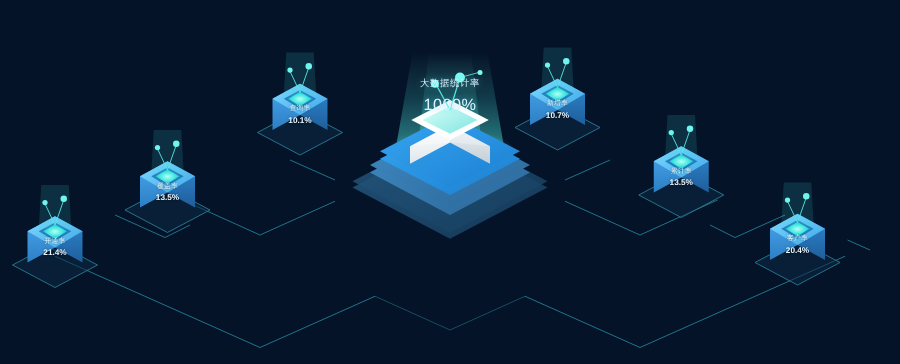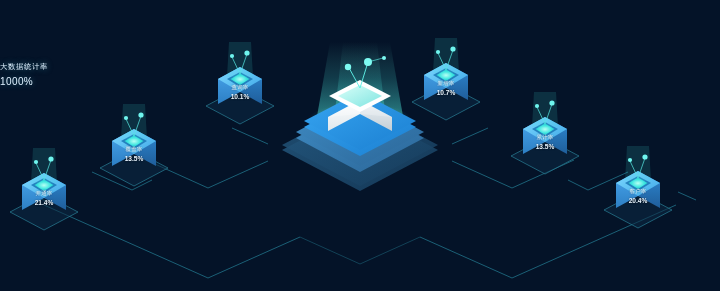--- a/index.html
+++ b/index.html
@@ -21,26 +21,26 @@
     text-align:center;
     white-space:nowrap;
     text-shadow:0 0 2px rgba(0,0,0,.55);
     z-index:5;
     line-height:1;
   }
   .node-label{font-size:5.4px;letter-spacing:.2px;opacity:.95;}
   .node-value{font-size:6.6px;font-weight:bold;}
 
   #hub-title,#hub-value{
-    position:absolute;left:0;right:0;
+    position:absolute;left:0;right:0;text-align:center;
     color:#dff1ff;z-index:6;white-space:nowrap;line-height:1;
   }
   #hub-title{top:63px;font-size:7.4px;letter-spacing:.6px;
     text-shadow:0 0 6px rgba(80,200,230,.55);}
-  #hub-value{top:77px;font-size:10px;letter-spacing:.4px;
+  #hub-value{top:77px;font-size:13px;letter-spacing:.4px;
     text-shadow:0 0 6px rgba(80,200,230,.45);}
   #hub-title span,#hub-value span{display:inline-block;}
 </style>
 </head>
 <body style="background: rgb(4, 19, 40);">
 
 <div id="stage">
 
   <svg class="layer" id="svg-links" viewBox="0 0 720 291">
     <defs>

